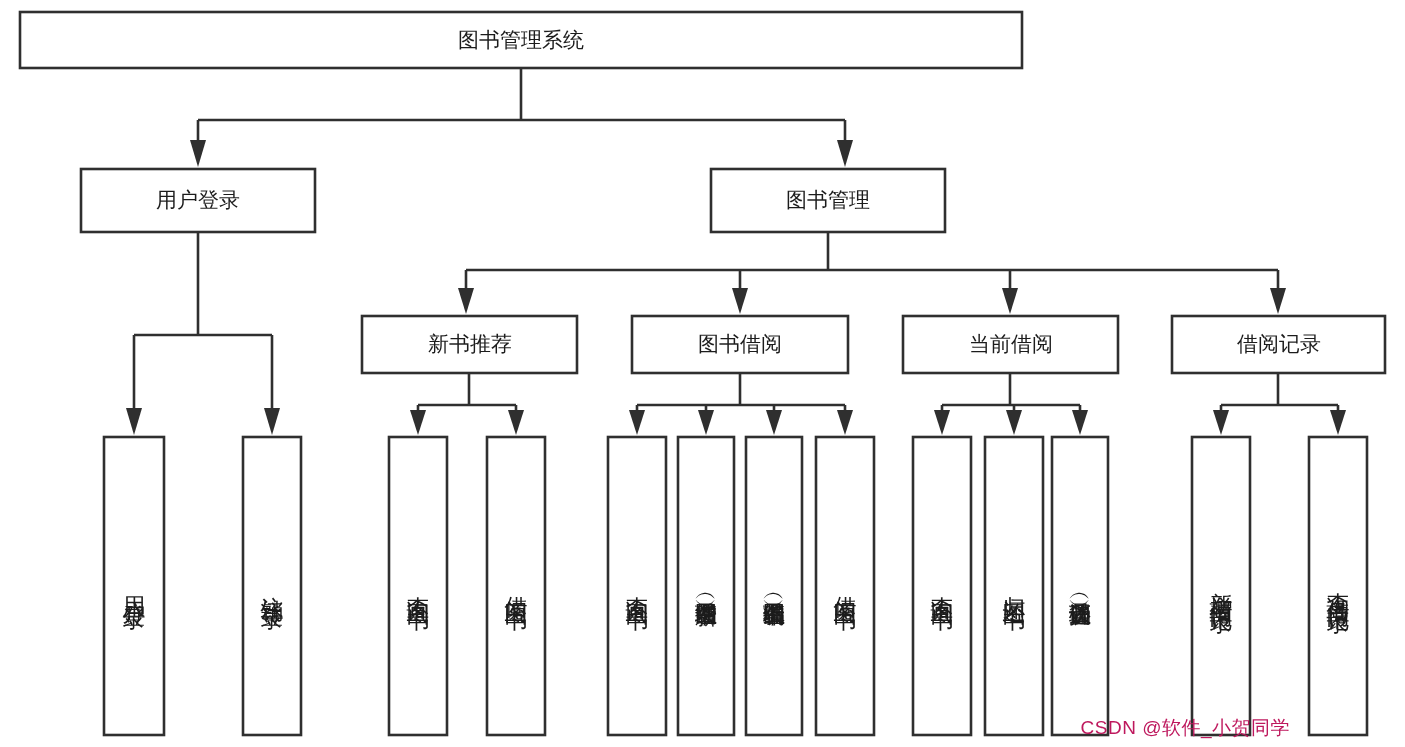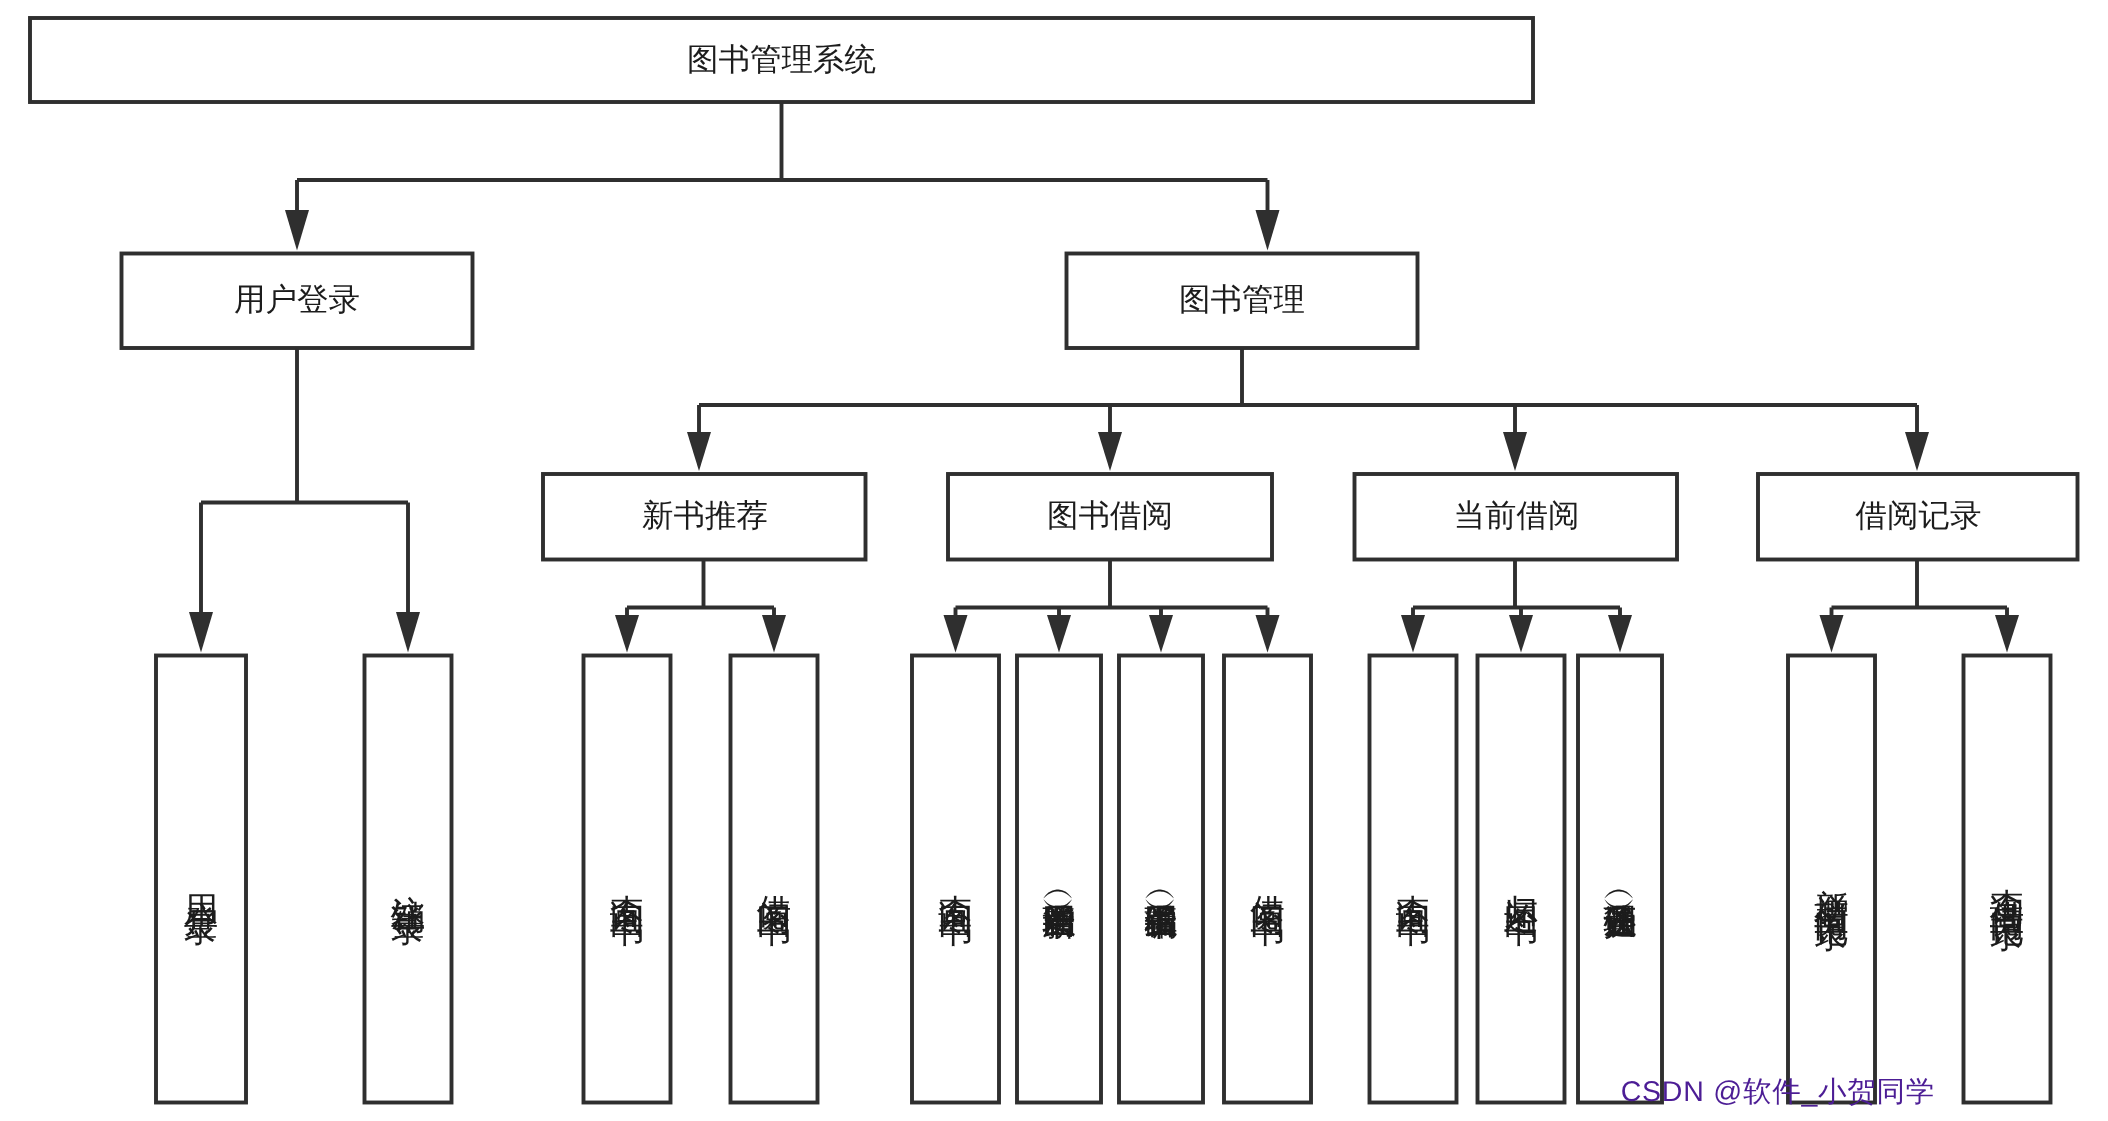--- a/index.html
+++ b/index.html
@@ -69,21 +69,21 @@
   .leaf-label.tight {
     letter-spacing: 0px;
     font-size: 22px;
   }
   #watermark {
     position: absolute;
     right: 8px;
     bottom: 6px;
     font-family: "Liberation Sans", "DejaVu Sans", sans-serif;
     font-size: 19px;
-    color: #4c1d95;
+    color: #be185d;
     white-space: nowrap;
     letter-spacing: 0.5px;
     user-select: none;
   }
 </style>
 </head>
 <body>
 
 <div id="diagram-root">
 

